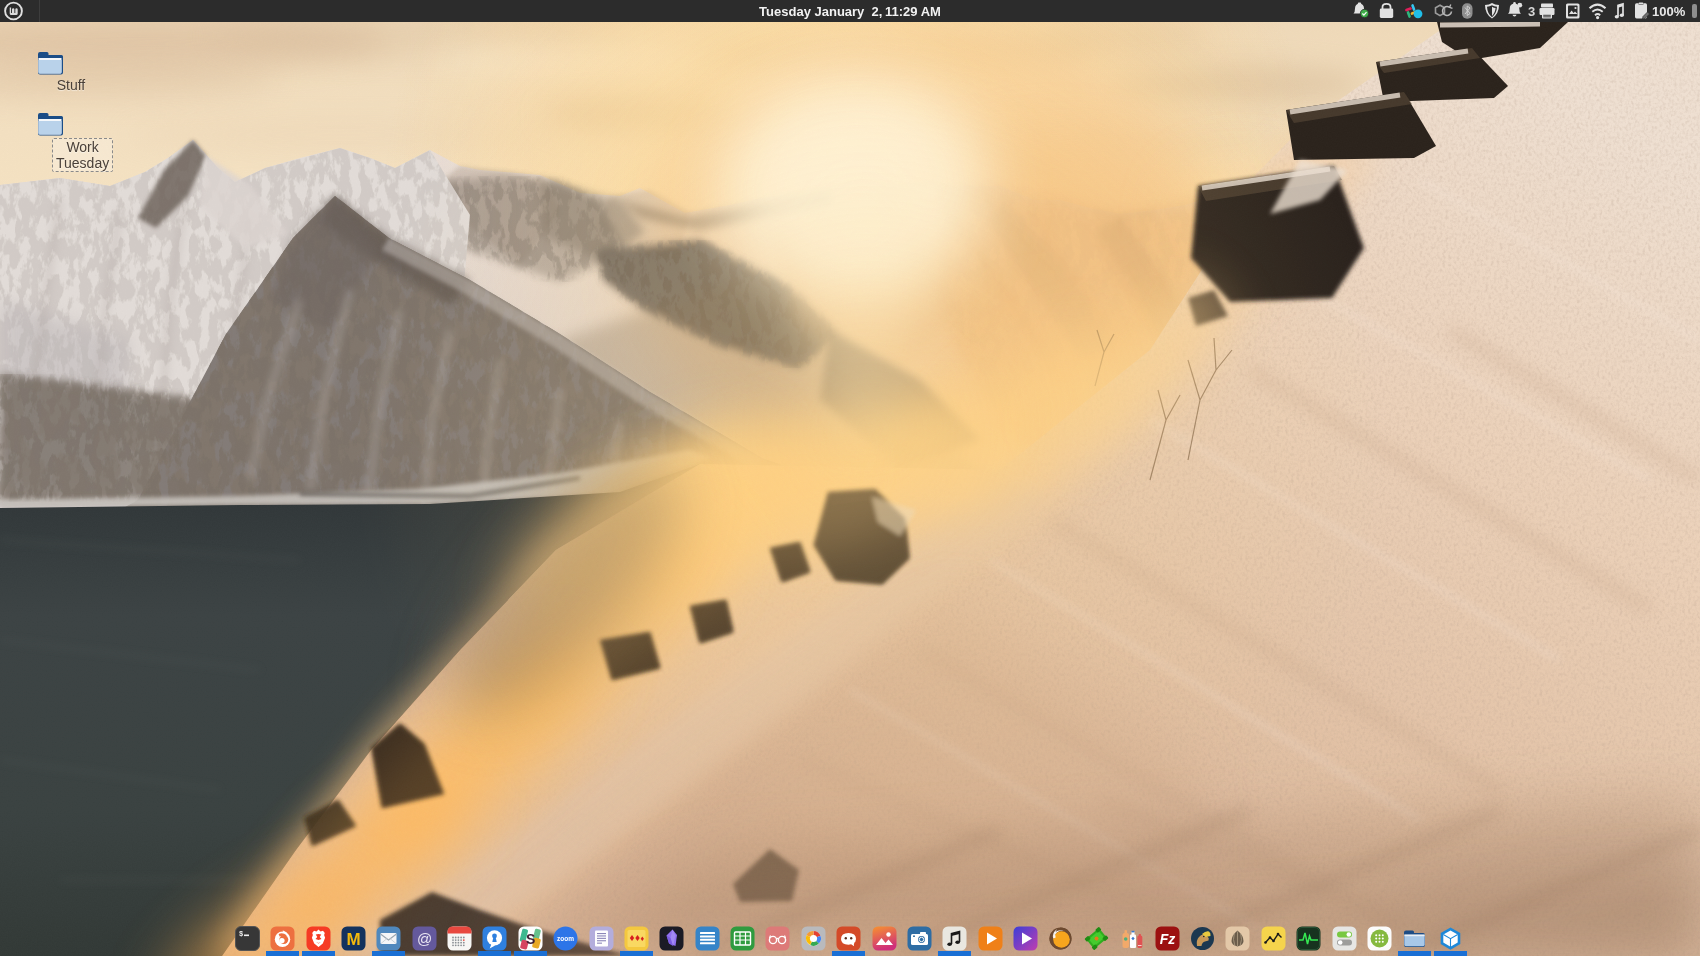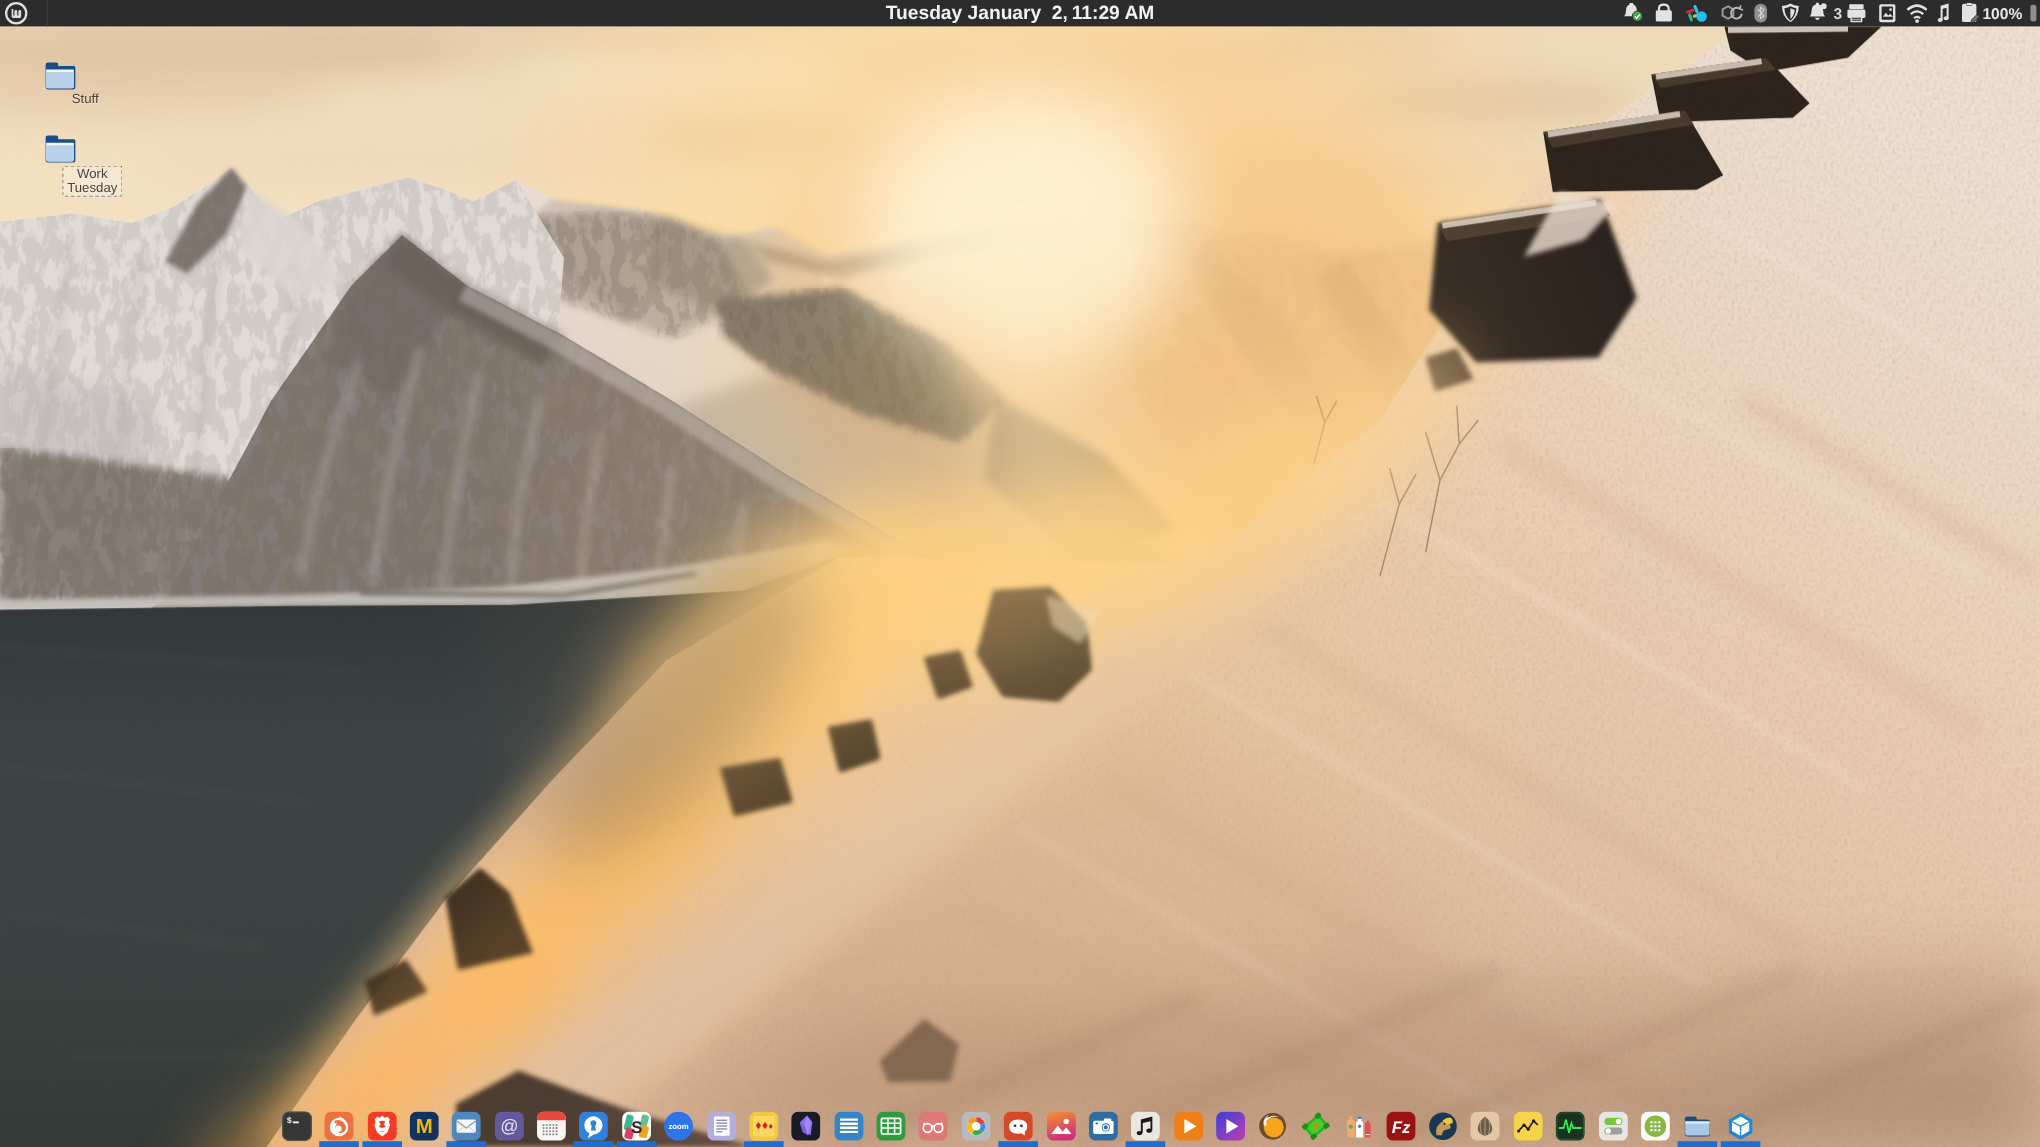--- a/index.html
+++ b/index.html
@@ -1,20 +1,20 @@
 <!DOCTYPE html>
 <html><head>
 <meta charset="utf-8">
 <style>
 html,body{margin:0;padding:0;width:1700px;height:956px;overflow:hidden;background:#000;font-family:"Liberation Sans",sans-serif;}
 #wall{position:absolute;top:0;left:0;}
 #panel{position:absolute;top:0;left:0;width:1700px;height:22px;background:#2c2c2c;z-index:50;}
-#clock{position:absolute;top:0;left:0;width:1700px;height:22px;line-height:23px;text-align:center;color:#f2f2f2;font-size:16px;font-weight:bold;z-index:70;}
+#clock{position:absolute;top:0;left:0;width:1700px;height:22px;line-height:23px;text-align:center;color:#f2f2f2;font-size:13px;font-weight:bold;z-index:70;}
 .folder{position:absolute;width:80px;text-align:center;z-index:10;}
-.flabel{margin-top:2px;font-size:11px;color:#4a4038;text-shadow:0 1px 1px rgba(255,255,255,0.55);margin-left:42px;}
+.flabel{margin-top:2px;font-size:14px;color:#4a4038;text-shadow:0 1px 1px rgba(255,255,255,0.55);margin-left:42px;}
 .flabel.sel{border:1px dashed #8a8a8a;background:rgba(255,255,255,0.25);border-radius:2px;padding:0 3px;display:inline-block;}
 #dock{position:absolute;left:0;top:0;z-index:40;}
 .di{position:absolute;width:25px;height:25px;border-radius:6px;top:926px;}
 .bar{position:absolute;height:5px;top:951px;background:#1a6fd4;z-index:39;}
 </style>
 </head>
 <body>
 <svg id="wall" width="1700" height="956" viewBox="0 0 1700 956">
 <defs>
 <linearGradient id="skyG" x1="0" y1="0" x2="0" y2="1">

